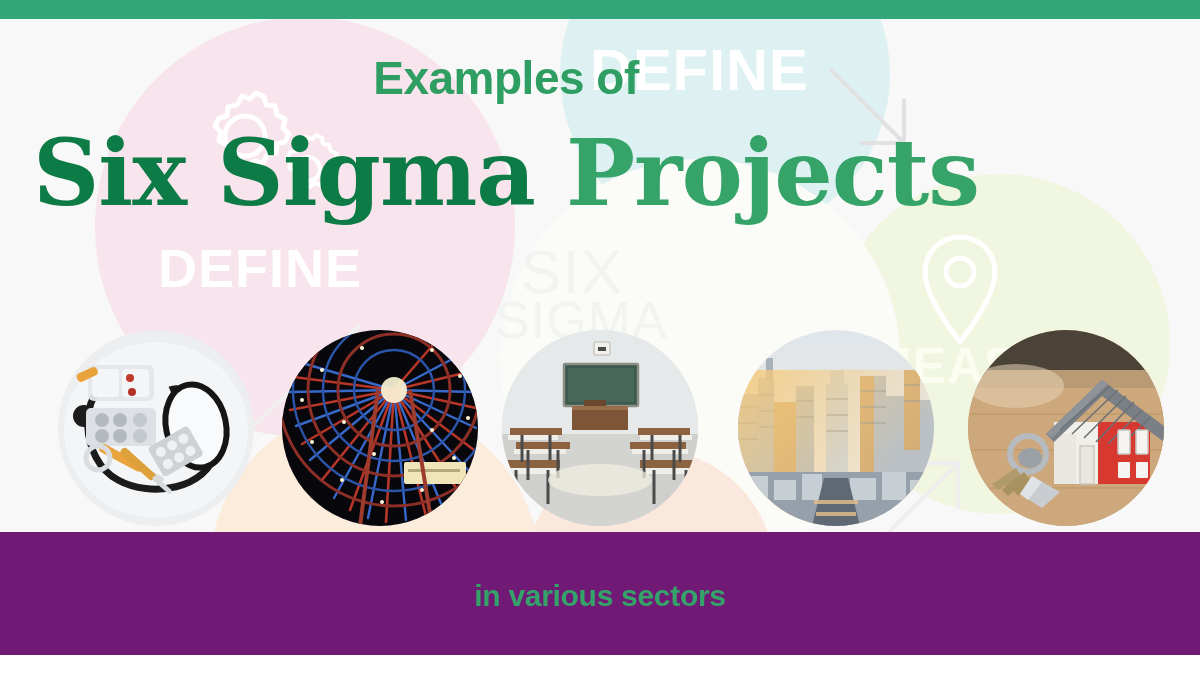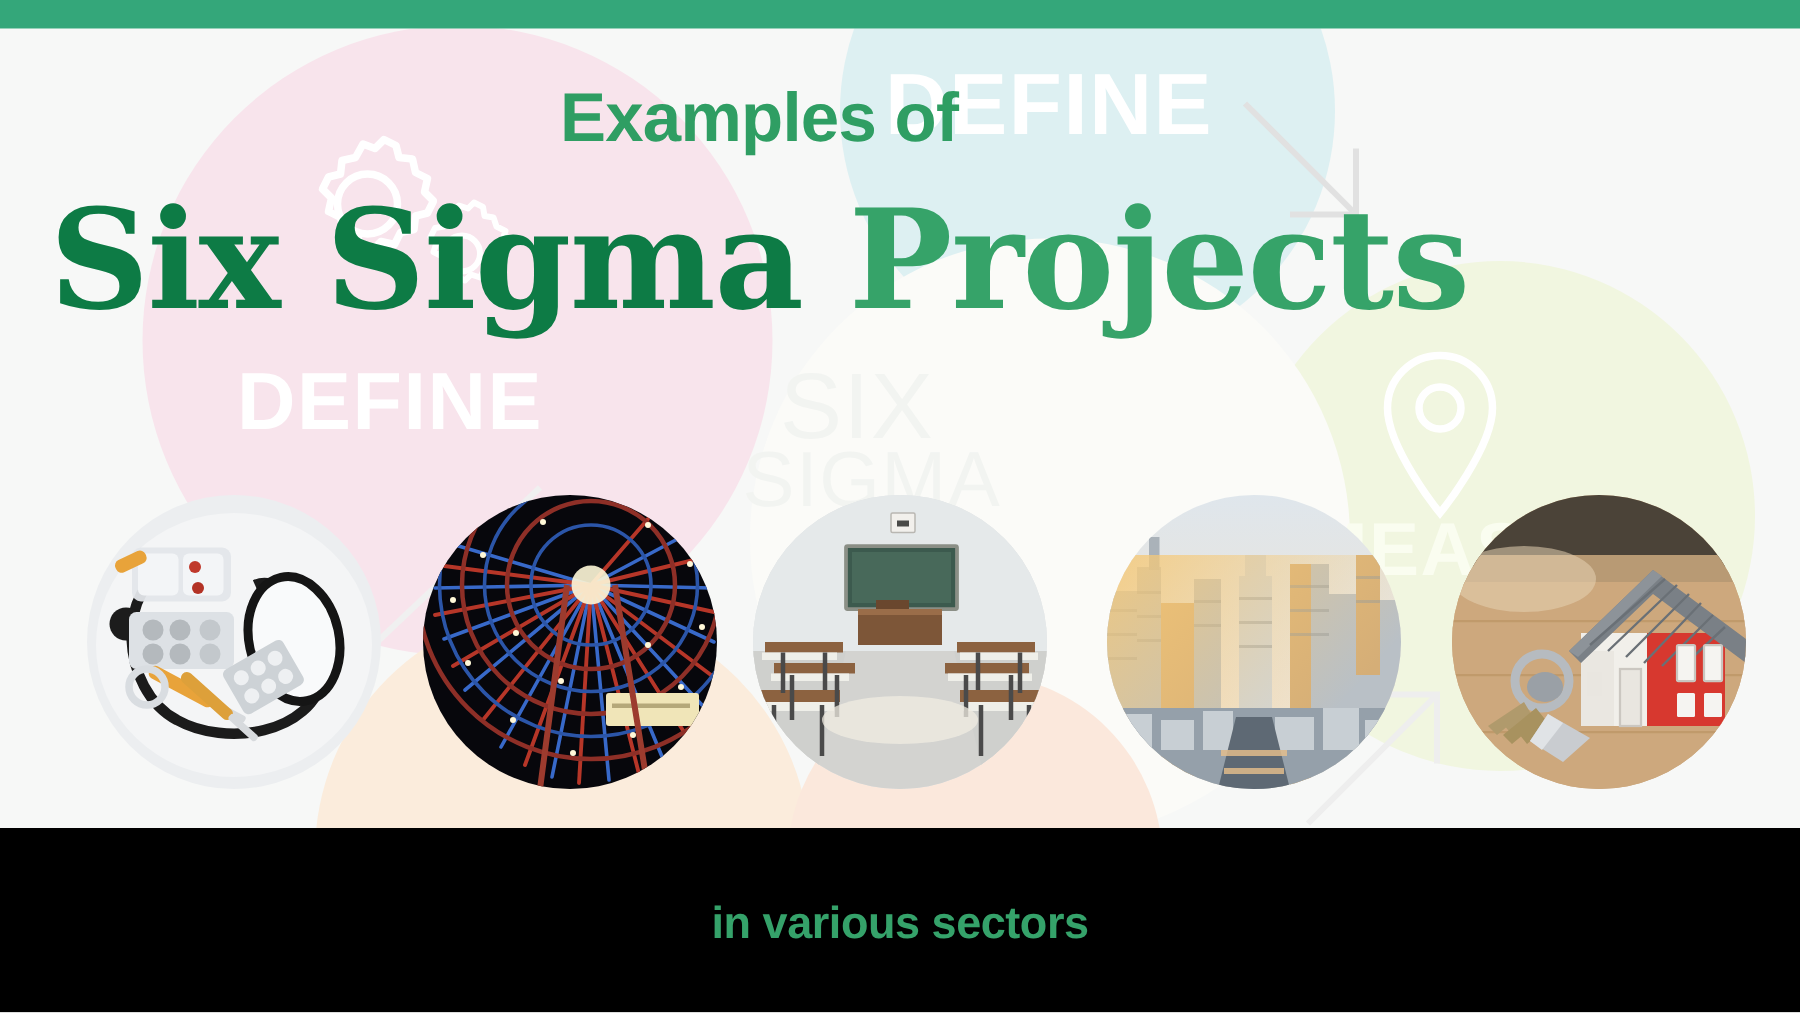--- a/index.html
+++ b/index.html
@@ -87,22 +87,22 @@
   }
   .p1{ left:58px; }
   .p2{ left:282px; }
   .p3{ left:502px; }
   .p4{ left:738px; }
   .p5{ left:968px; }
   .photo svg{ display:block; width:196px; height:196px; }
 
   
   .bottom{
-    position:absolute; left:0; top:552px; width:1200px; height:123px;
-    background:#000000; z-index:45;
+    position:absolute; left:0; top:532px; width:1200px; height:123px;
+    background:#701a75; z-index:45;
   }
   .subtitle{
     position:absolute; left:0; top:47px; width:1200px; text-align:center;
     font-size:30px; font-weight:700; color:#35a26a; letter-spacing:-0.3px;
   }
 </style>
 </head>
 <body>
 
 <div id="canvas">

